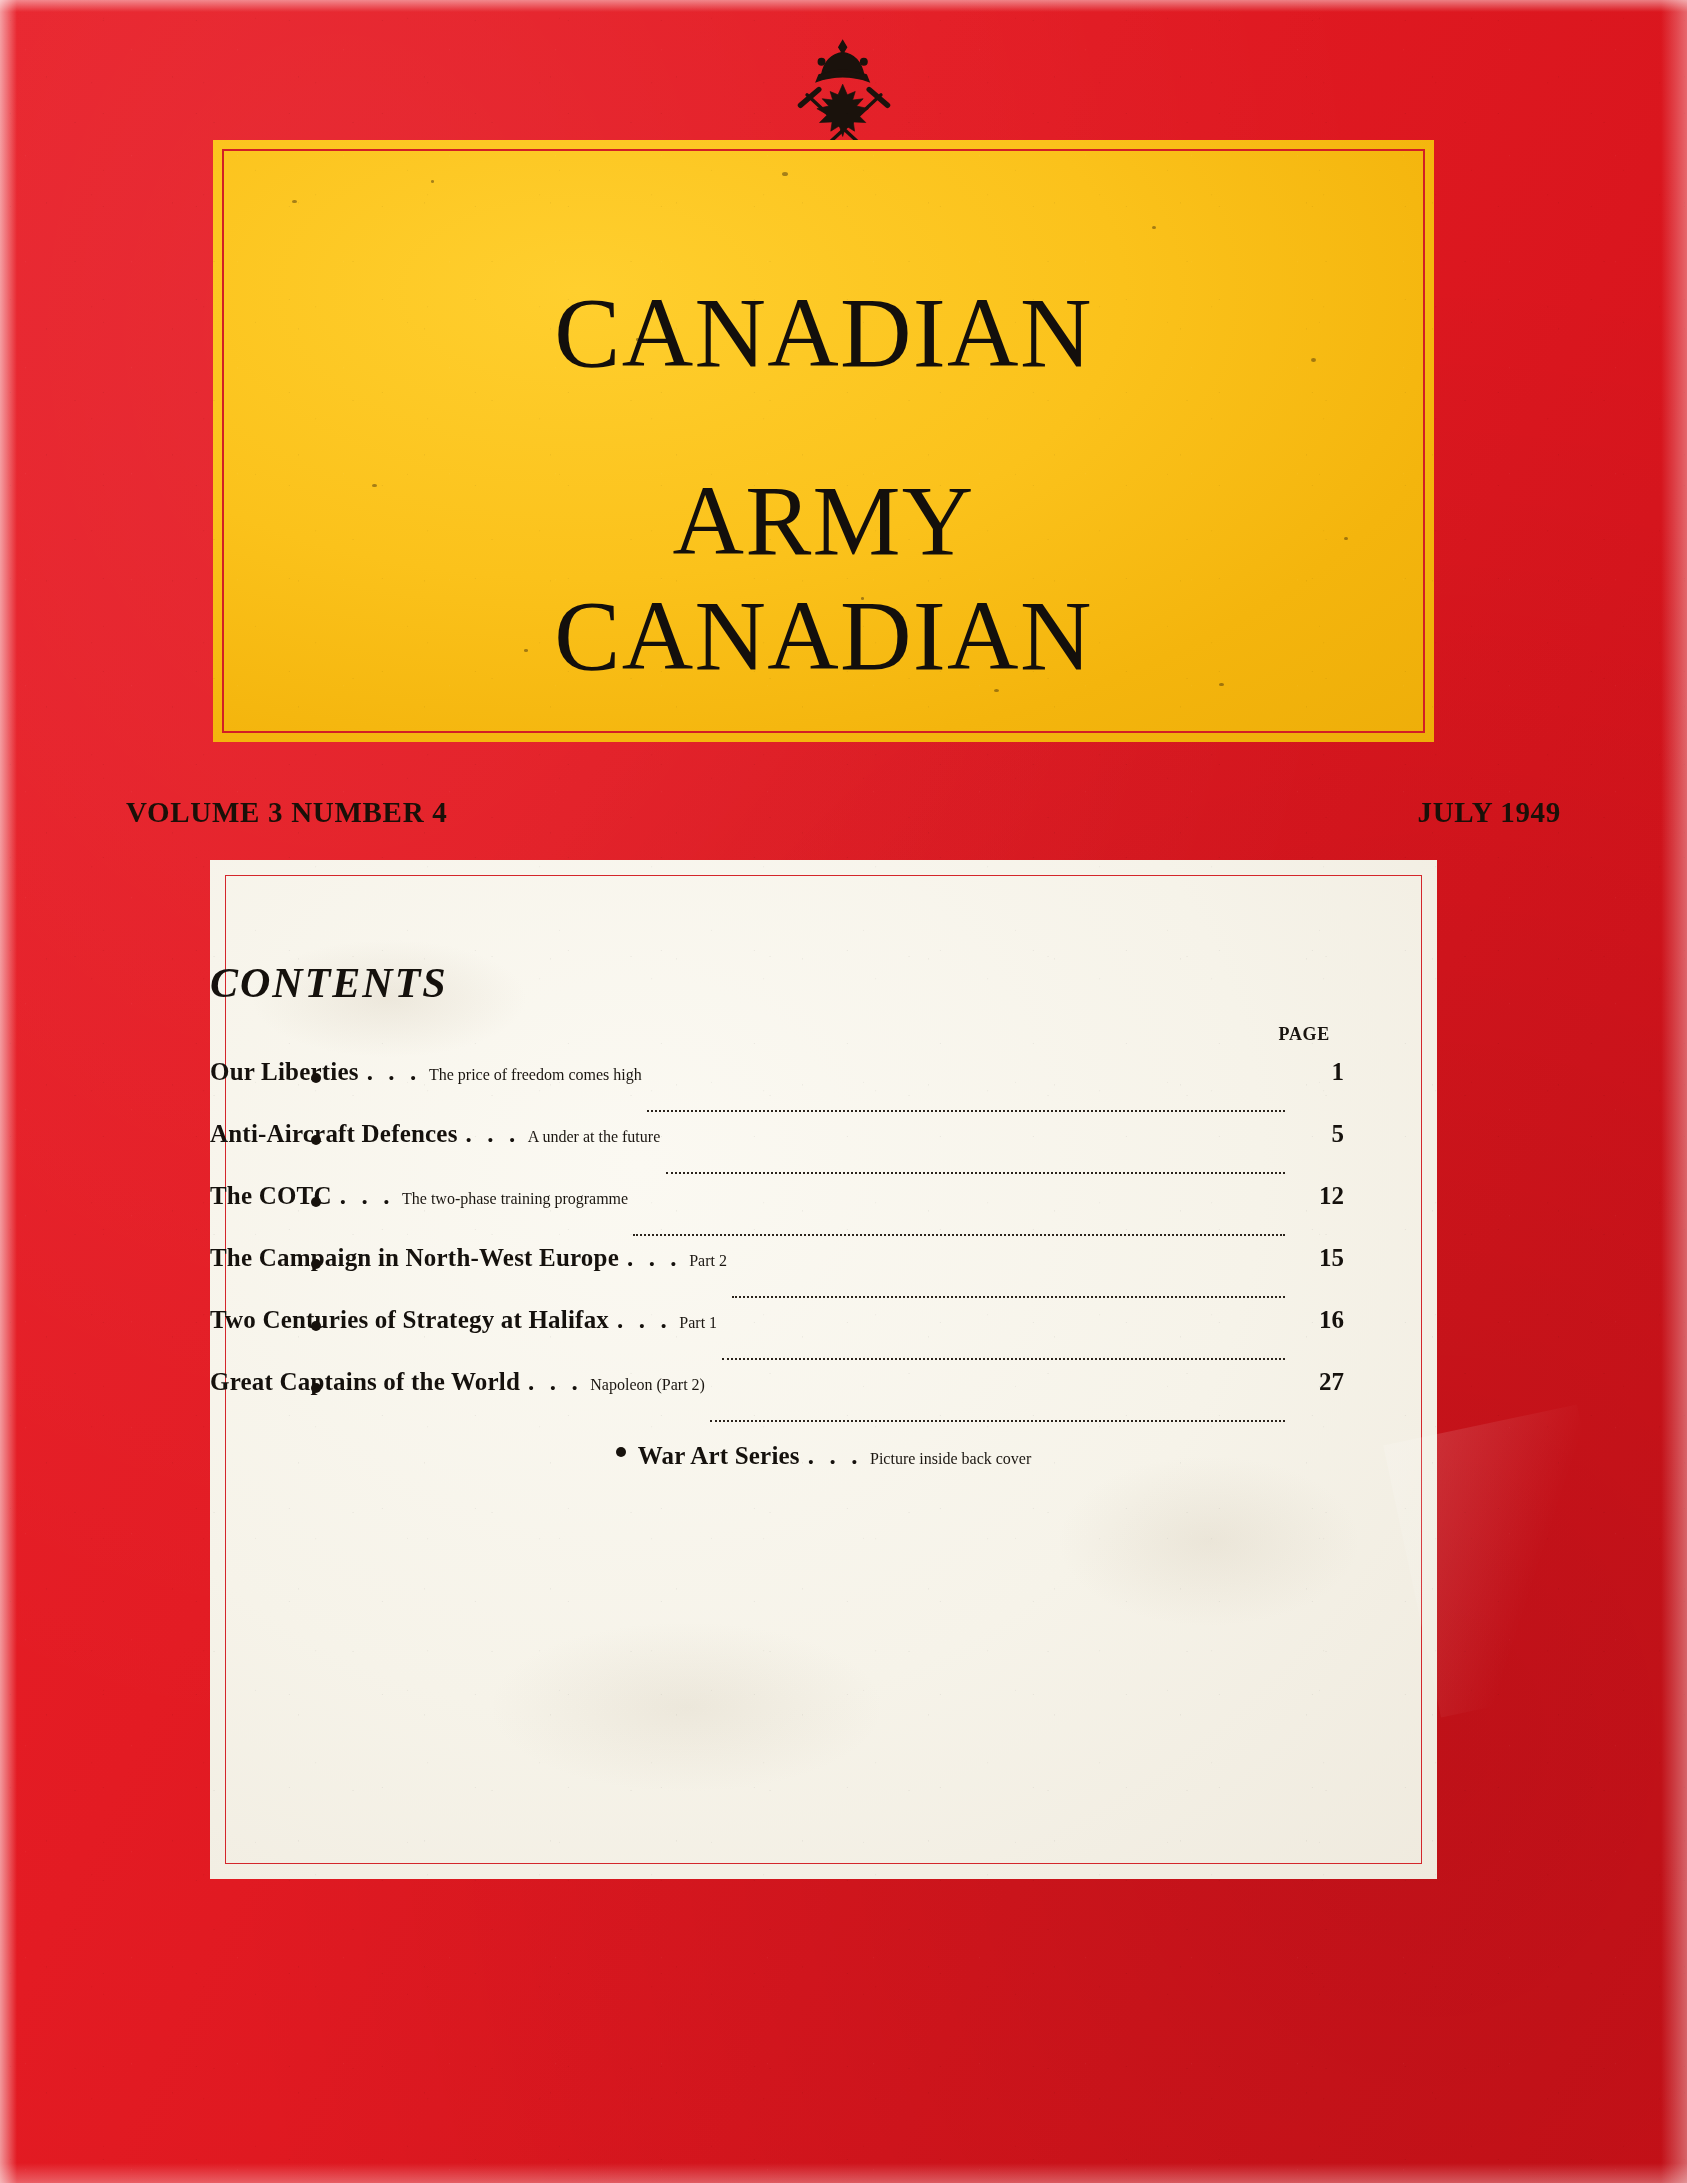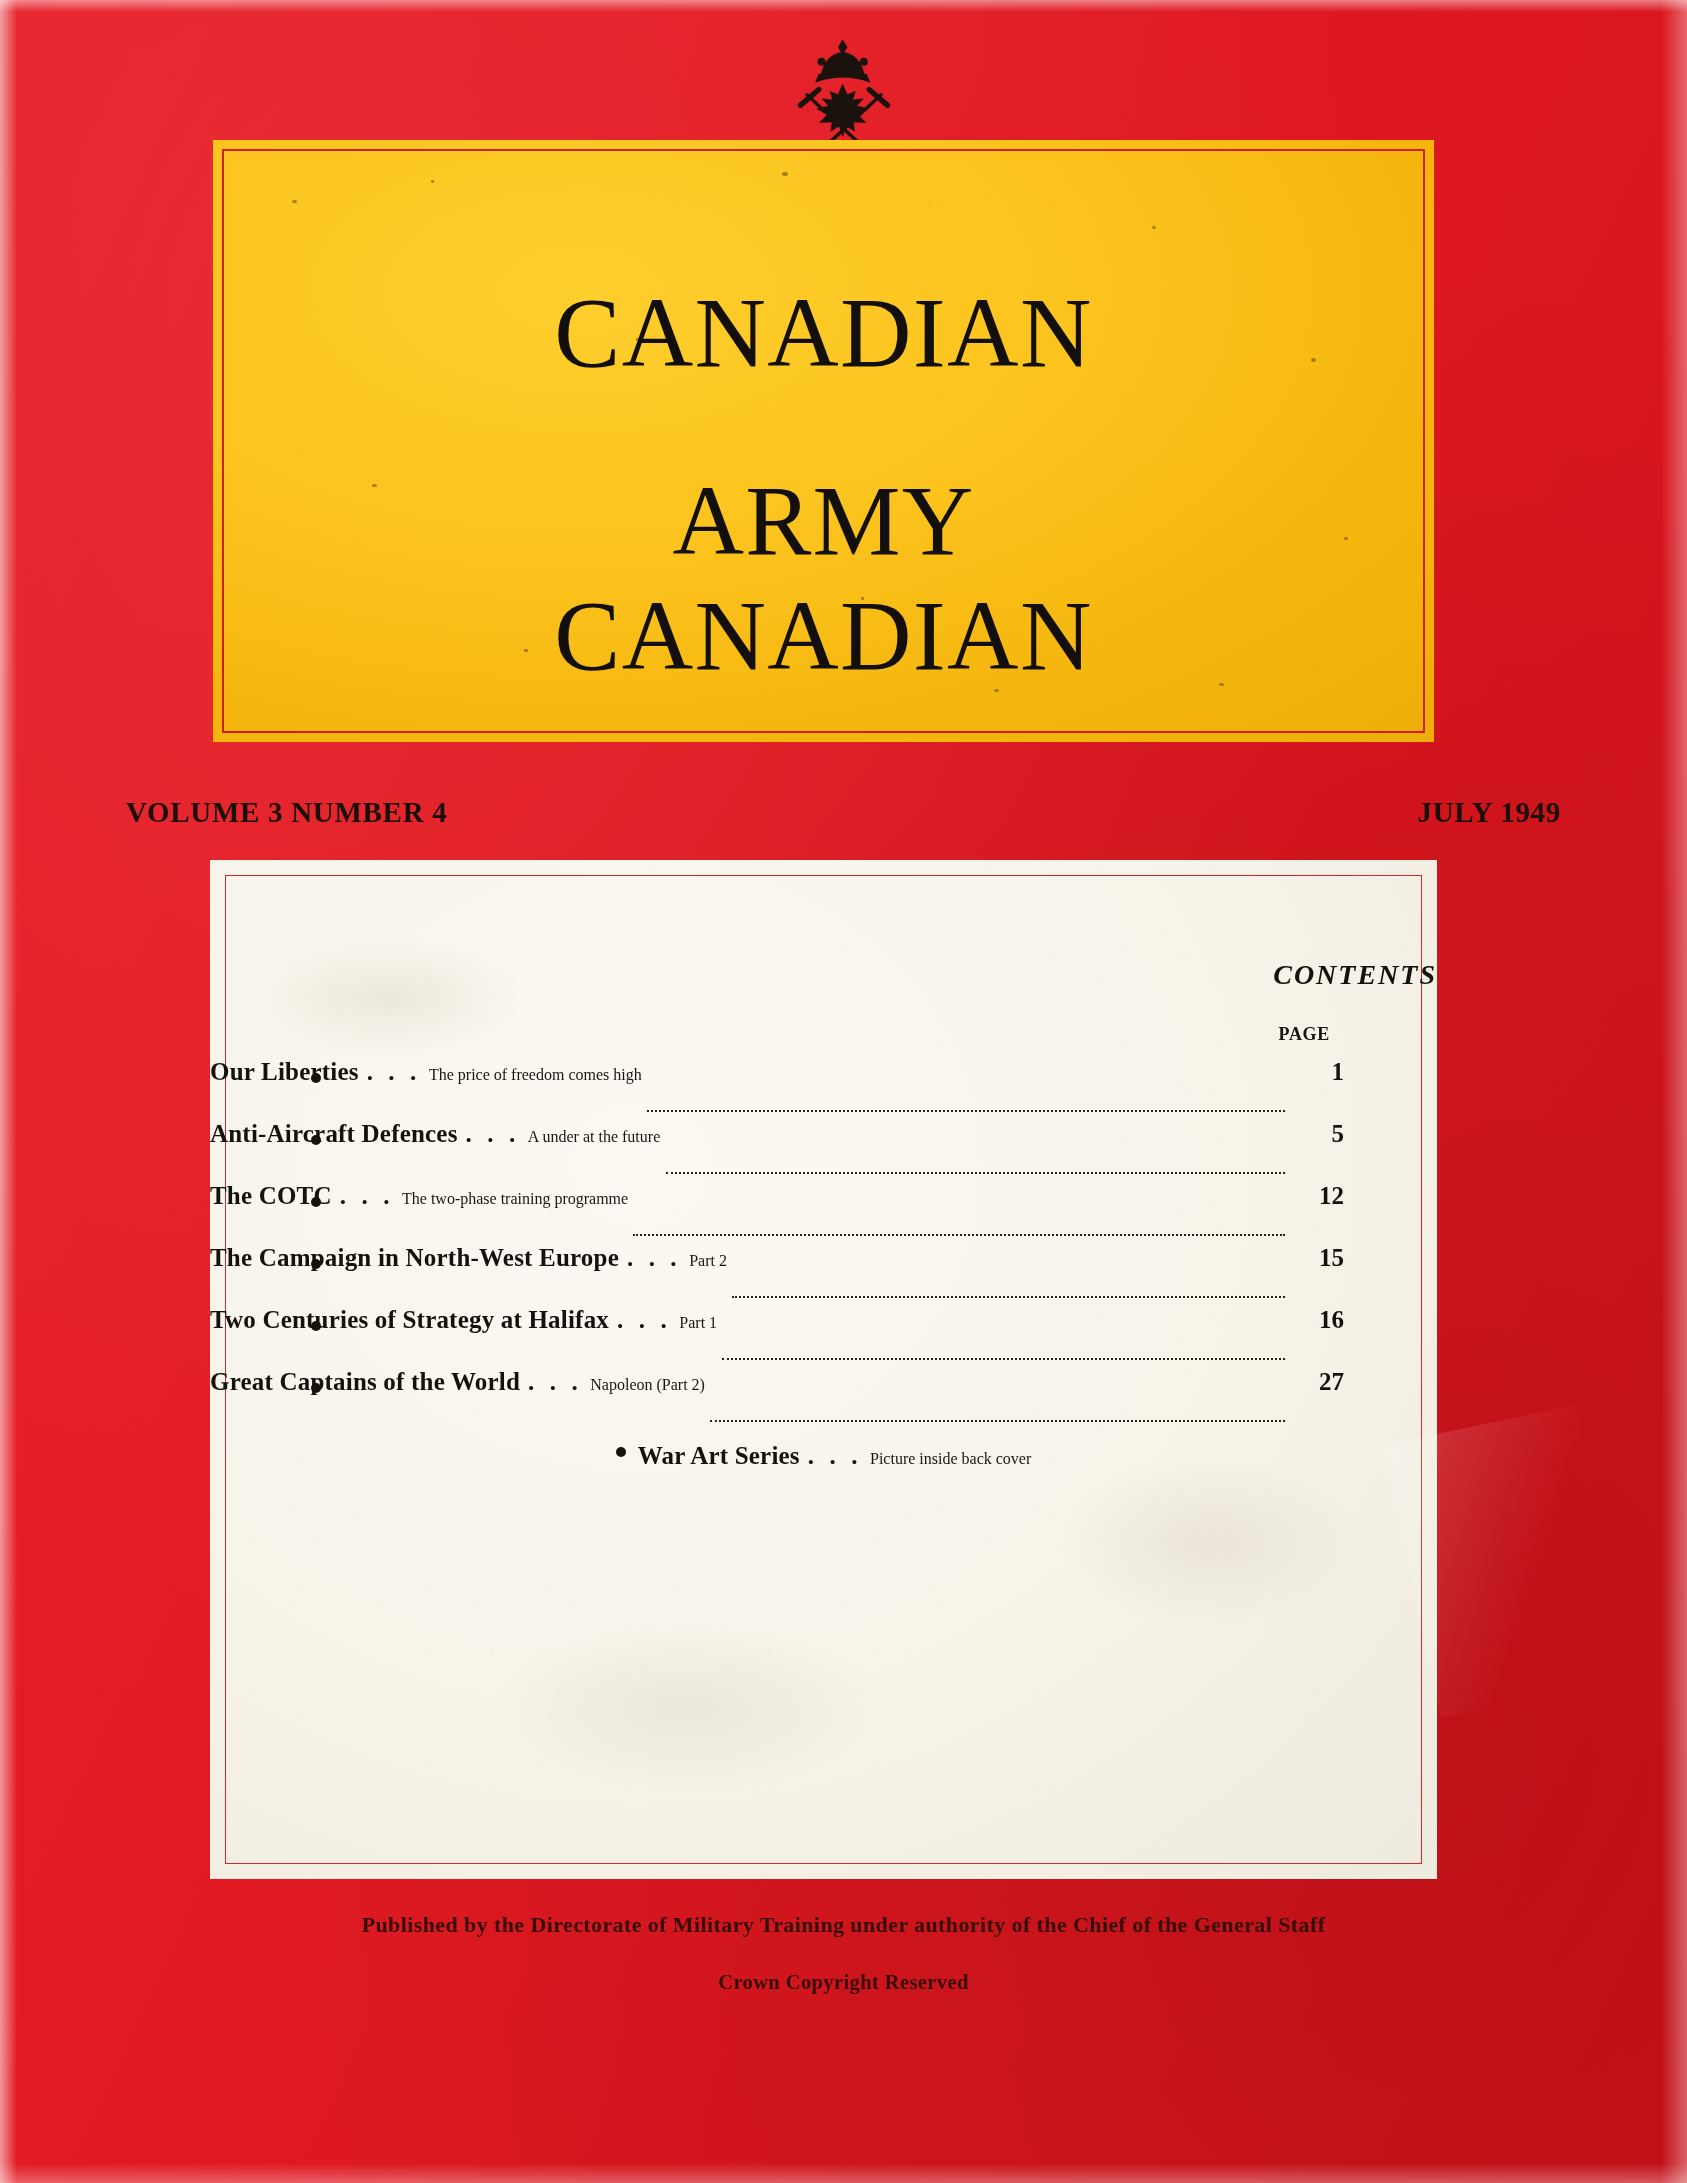--- a/index.html
+++ b/index.html
@@ -128,25 +128,25 @@
     right: 14.6px;
     bottom: 14.6px;
     border: 1.3px solid #d4262b;
   }
 
   #contents-heading {
     position: absolute;
     top: 99px;
     left: 0;
     width: 100%;
-    text-align: right;
+    text-align: left;
     font-family: "Liberation Serif", serif;
     font-style: italic;
     font-weight: bold;
-    font-size: 28px;
+    font-size: 42px;
     letter-spacing: 2px;
     color: #15110d;
   }
 
   #page-col-label {
     position: absolute;
     top: 164px;
     right: 107px;
     font-family: "Liberation Serif", serif;
     font-weight: bold;
@@ -424,24 +424,20 @@
     </div>
 
     <div id="toc-extra">
       <span class="toc-bullet-inline"></span>
       <span class="toc-title">War Art Series</span>
       <span class="toc-dots-sep">. . .</span>
       <span class="toc-sub">Picture inside back cover</span>
     </div>
   </div>
 
-  <div id="footer">
-    <div id="footer-line-1">Published by the Directorate of Military Training under authority of the Chief of the General Staff</div>
-    <div id="footer-line-2">Crown Copyright Reserved</div>
-  </div>
 
   <div id="grain"></div>
   <div class="edge-shadow" id="edge-left"></div>
   <div class="edge-shadow" id="edge-top"></div>
   <div class="edge-shadow" id="edge-right"></div>
   <div class="edge-shadow" id="edge-bottom"></div>
   <div id="crease"></div>
 </div>
 
 

